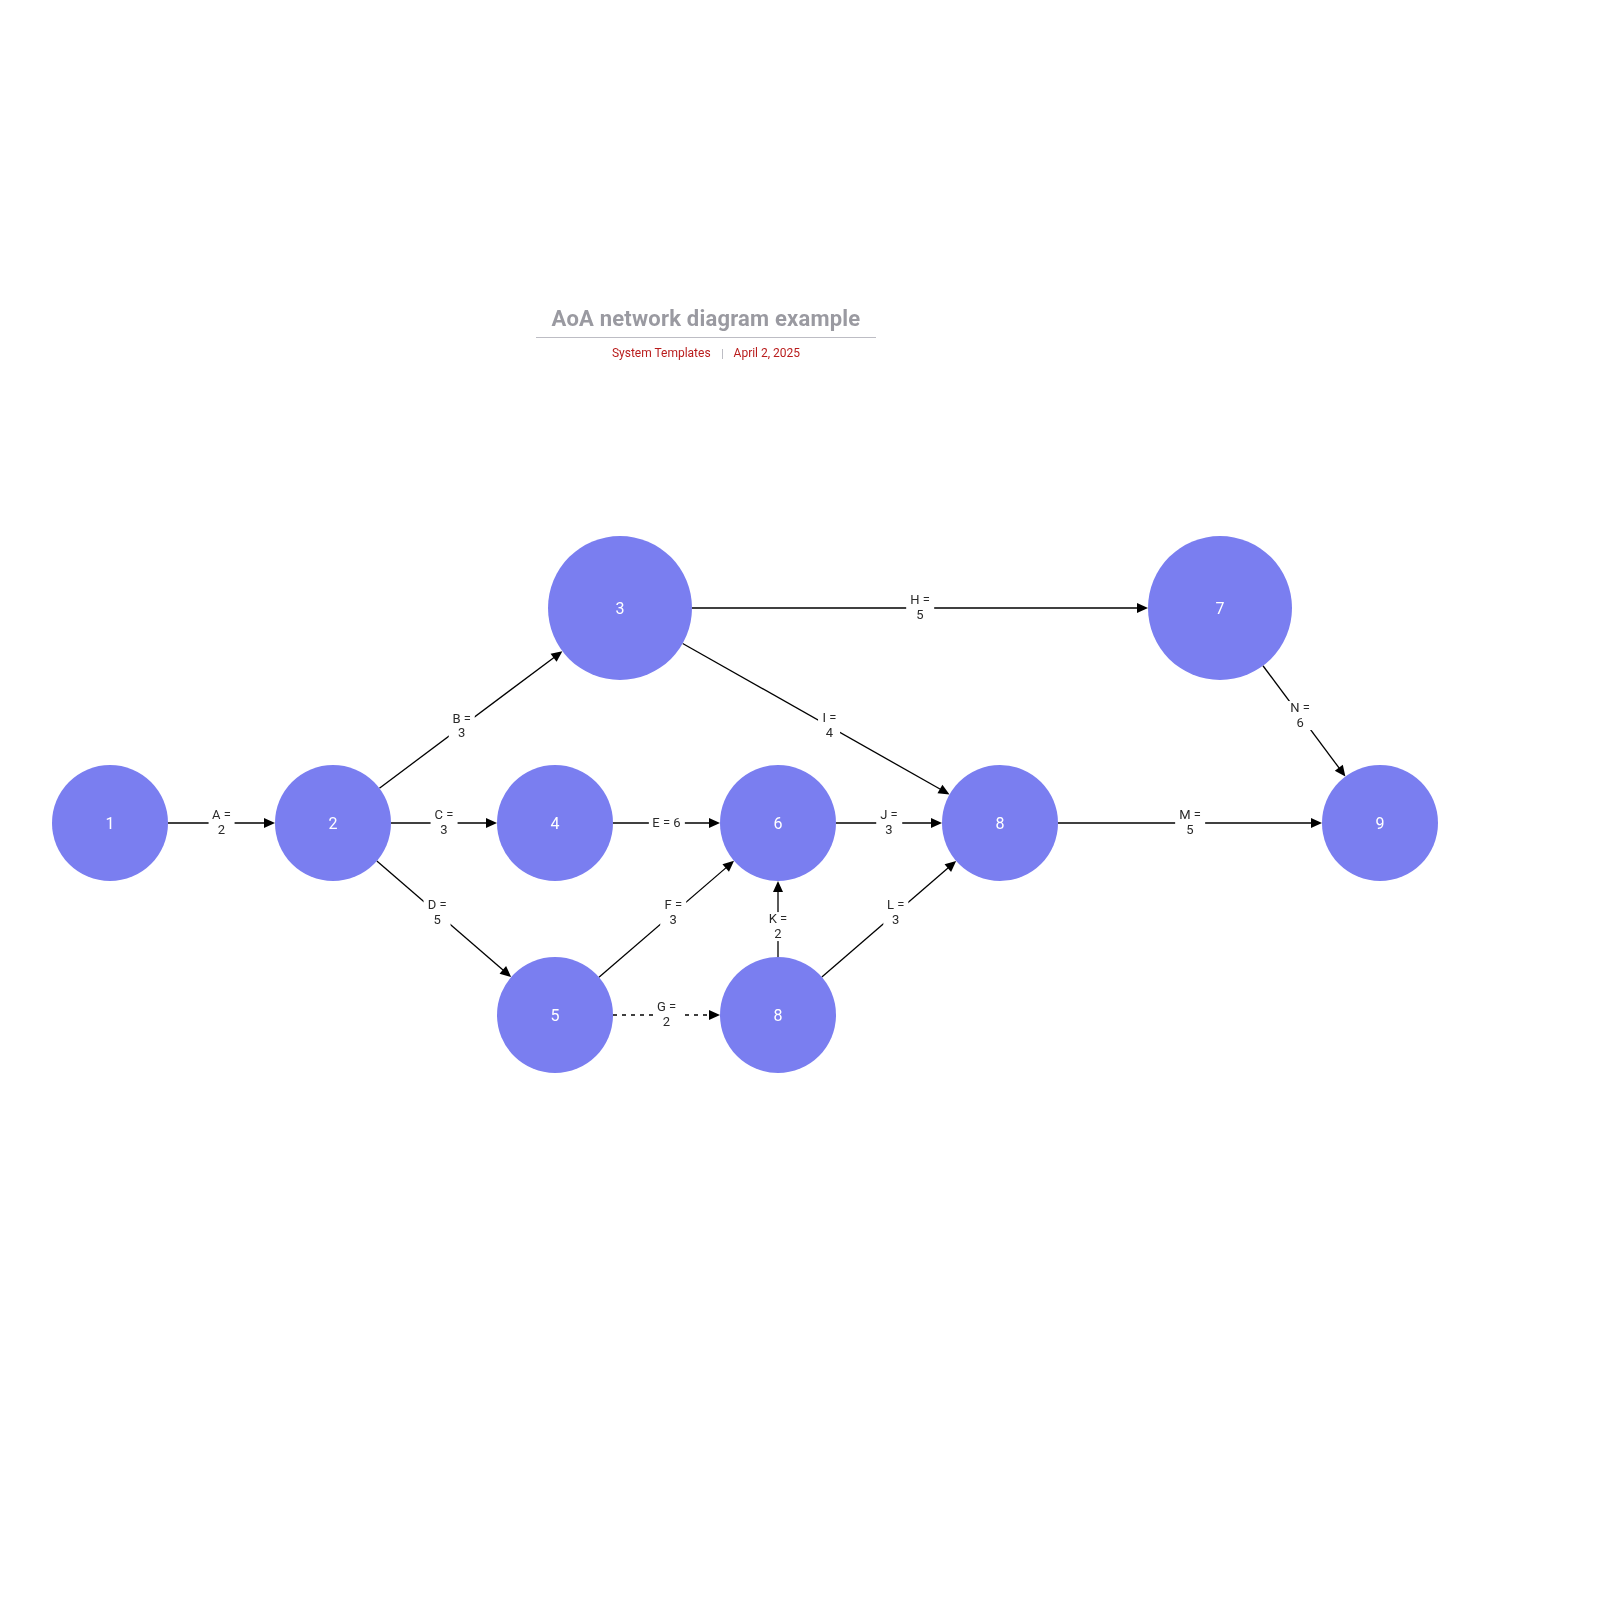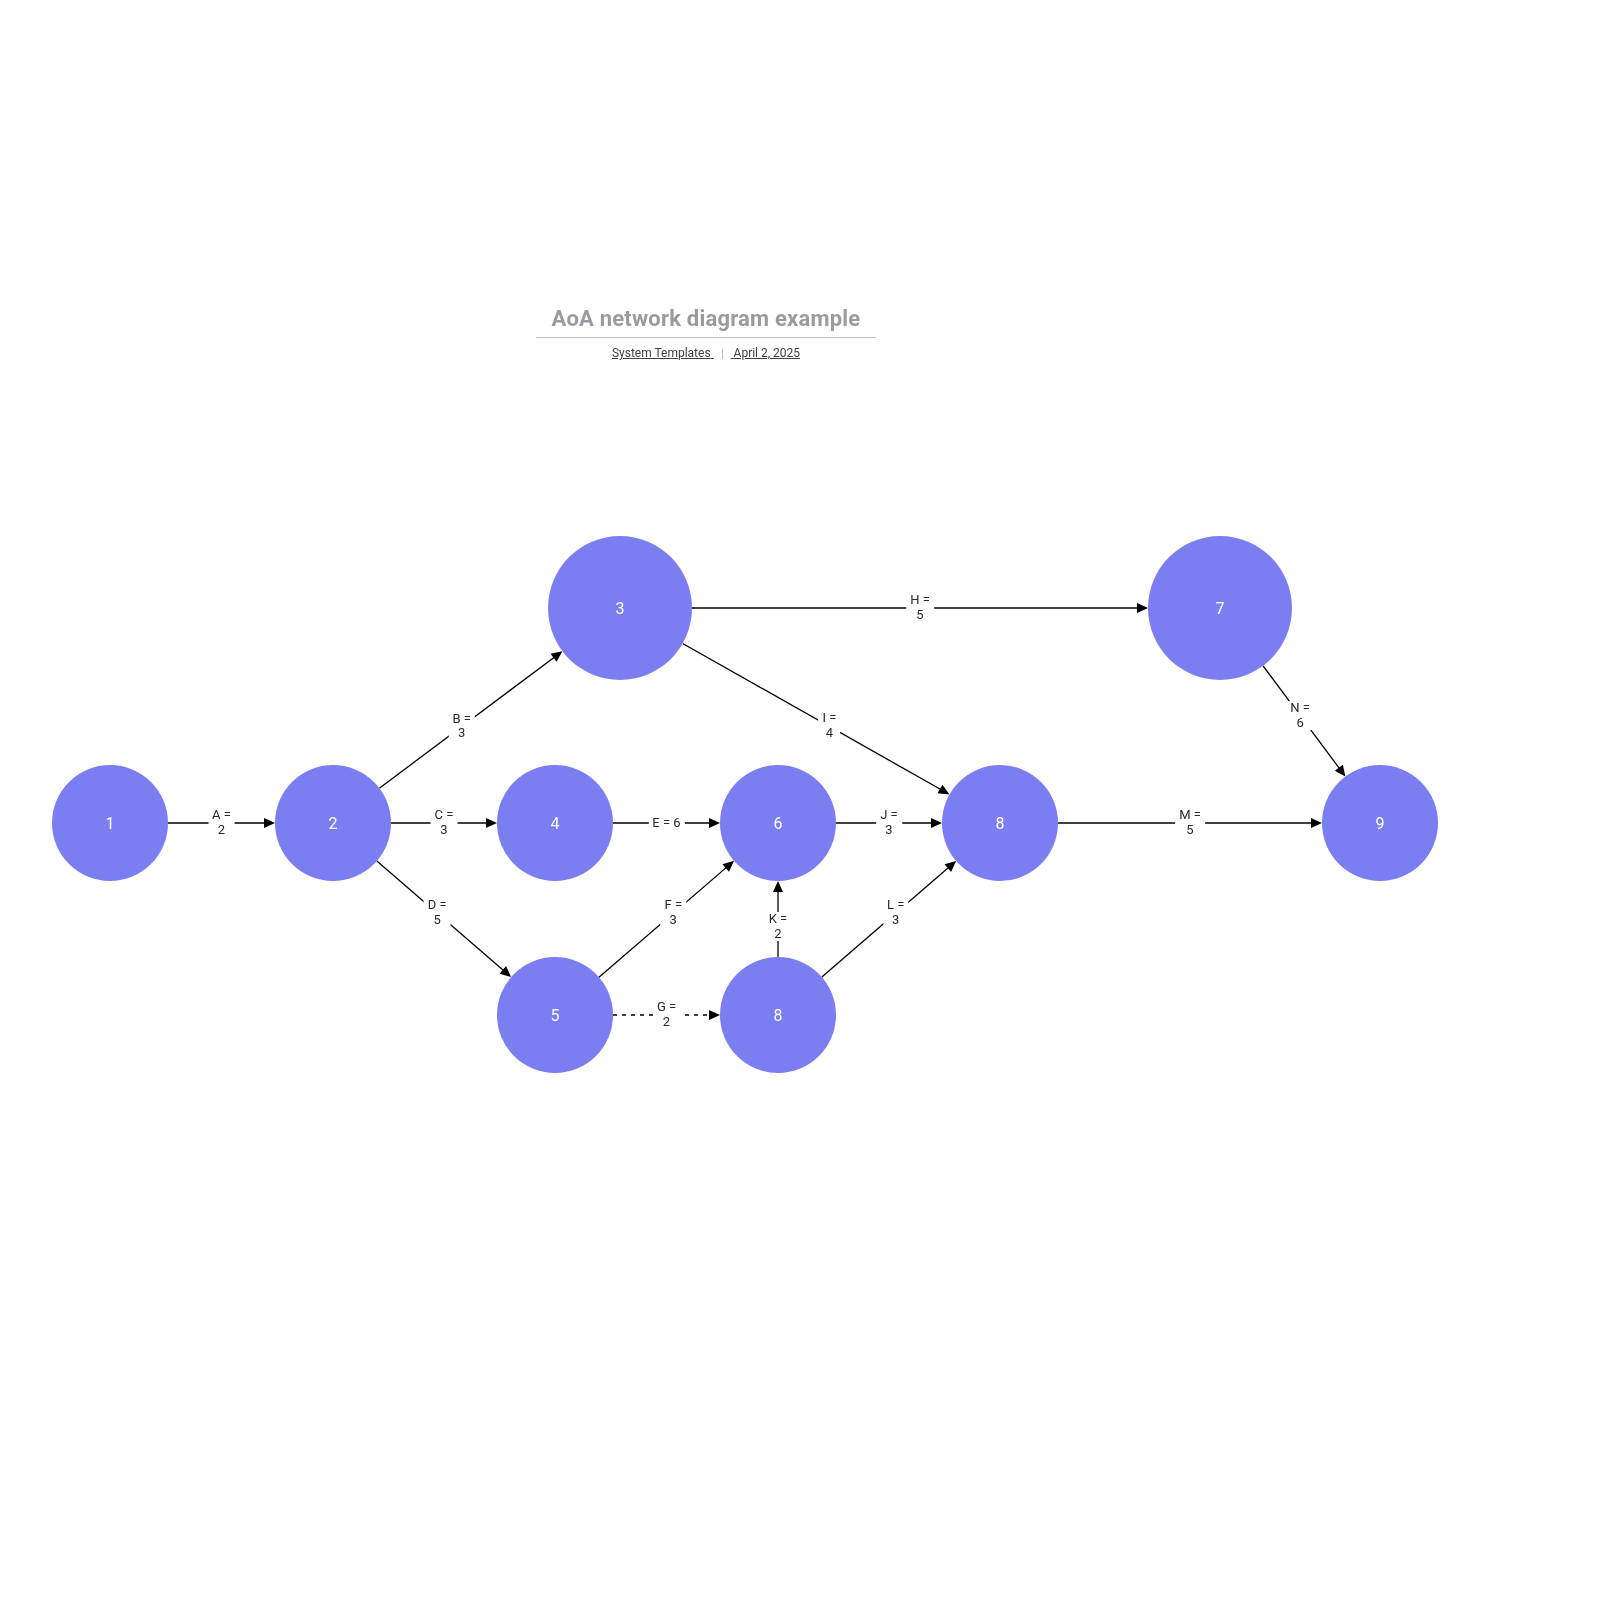--- a/index.html
+++ b/index.html
@@ -25,22 +25,21 @@
     letter-spacing: 0.2px;
   }
   .title-underline {
     width: 340px;
     height: 1px;
     background: #bdbdc4;
     margin: 6px auto 8px auto;
   }
   .subtitle {
     font-size: 12px;
-    color: #404040;
-    text-decoration: underline;
+    color: #b91c1c;
   }
   .subtitle .sep {
     display: inline-block;
     width: 1px;
     height: 10px;
     background: #bdbdc4;
     vertical-align: middle;
     margin: 0 8px;
   }
   #canvas {

